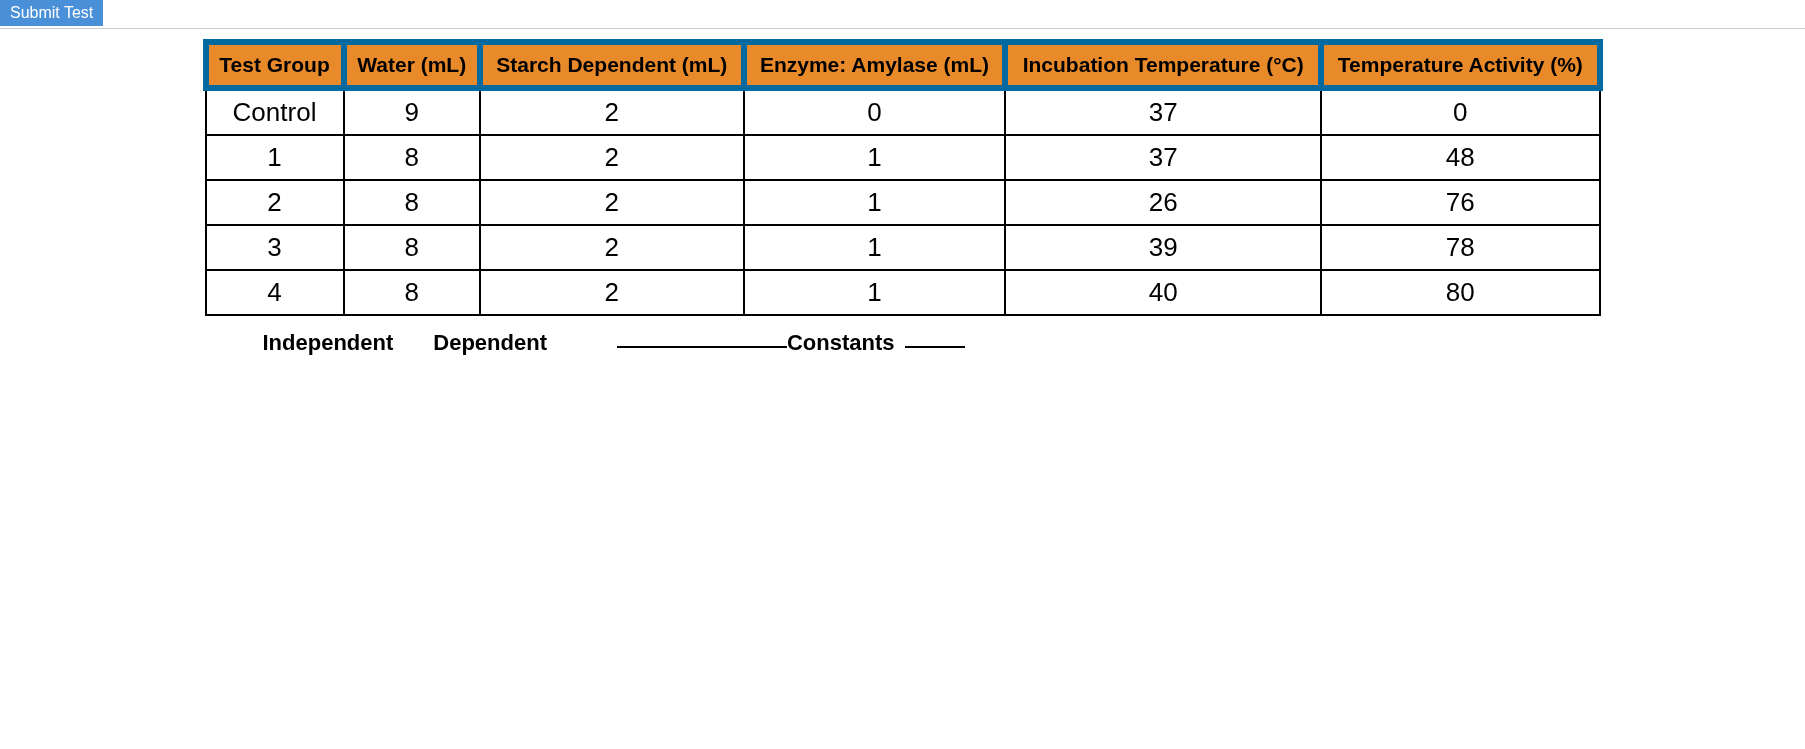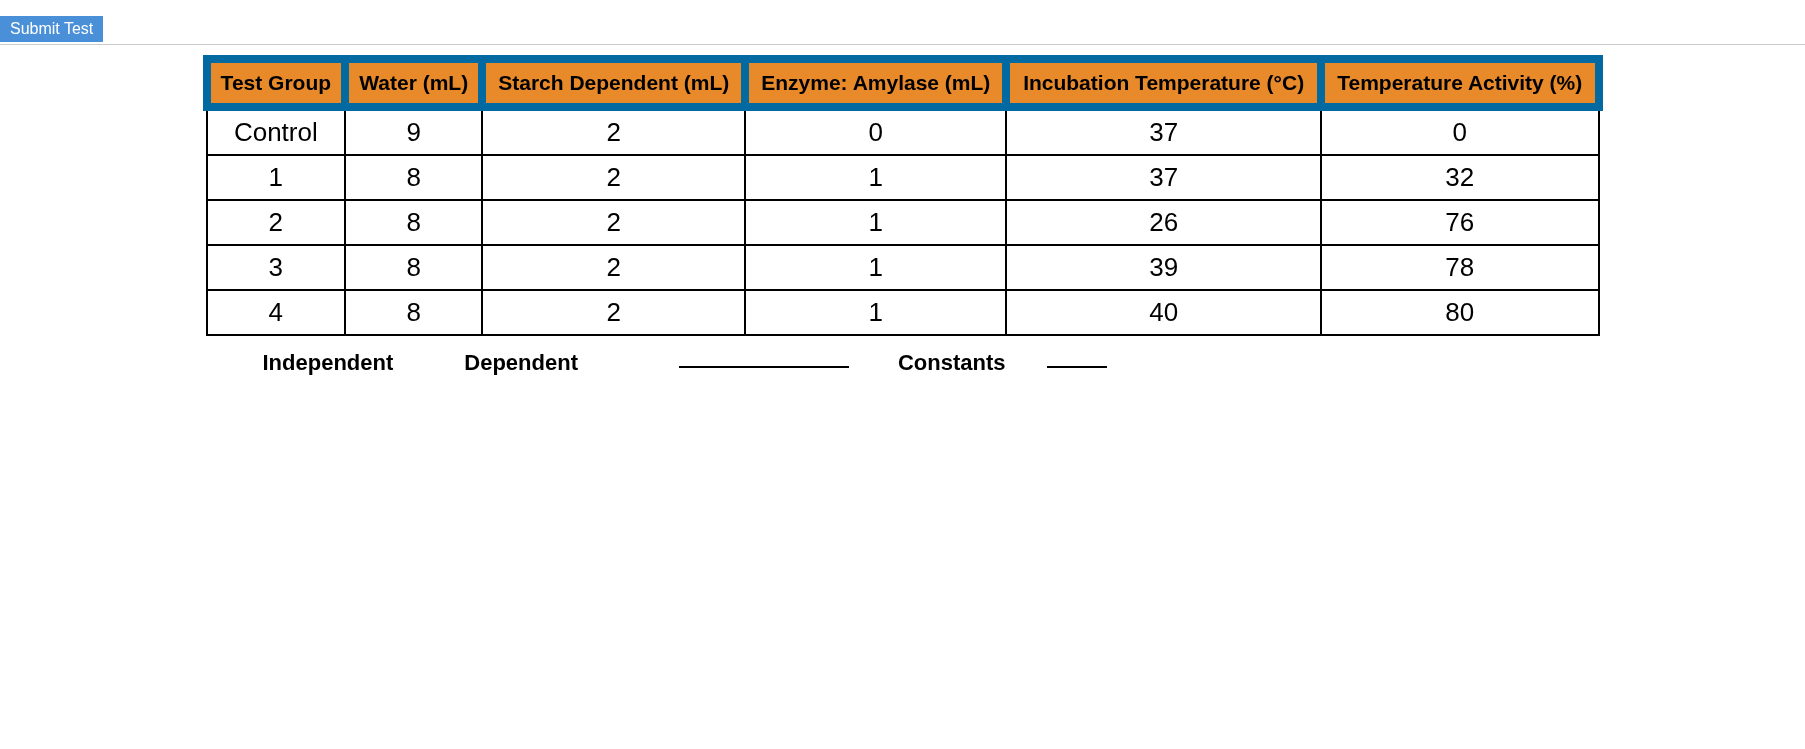--- a/index.html
+++ b/index.html
@@ -11,21 +11,20 @@
   }
   .submit-btn {
     background: #4a90d9;
     color: #fff;
     border: none;
     padding: 4px 10px;
     font-size: 16px;
     font-family: inherit;
     cursor: pointer;
     display: inline-block;
-    margin-top: 16px;
   }
   .divider {
     border-bottom: 1px solid #ccc;
     margin-top: 2px;
     margin-bottom: 10px;
   }
   .content {
     padding: 0 14px 10px 14px;
   }
   .question-text {
@@ -49,21 +48,21 @@
     border-collapse: collapse;
     width: 88%;
     max-width: 1400px;
   }
   table.data th {
     background: #e98a2a;
     color: #000;
     font-weight: bold;
     font-size: 21px;
     padding: 7px 8px;
-    border: 8px solid #0369a1;
+    border: 6px solid #0369a1;
     text-align: center;
     line-height: 1.25;
   }
   table.data td {
     border: 2px solid #000;
     text-align: center;
     font-size: 26px;
     padding: 6px 4px;
     color: #000;
   }
@@ -73,33 +72,32 @@
     margin-top: 10px;
   }
   .labels-inner {
     width: 88%;
     max-width: 1400px;
     display: flex;
     align-items: baseline;
     font-weight: bold;
     font-size: 22px;
     color: #000;
-    gap: 31px;
   }
   .lbl-ind { margin-left: 60px; }
   .lbl-dep { margin-left: 40px; }
   .lbl-line {
     flex: 0 0 170px;
     border-bottom: 2px solid #000;
     margin-left: 70px;
     height: 1.1em;
     position: relative;
     top: -2px;
   }
-  .lbl-const { margin-left: 18px; }
+  .lbl-const { }
   .lbl-line2 {
     flex: 0 0 60px;
     border-bottom: 2px solid #000;
     margin-left: 10px;
     height: 1.1em;
     position: relative;
     top: -2px;
   }
 </style>
 </head>
@@ -133,21 +131,21 @@
           <td>0</td>
           <td>37</td>
           <td>0</td>
         </tr>
         <tr>
           <td>1</td>
           <td>8</td>
           <td>2</td>
           <td>1</td>
           <td>37</td>
-          <td>32</td>
+          <td>48</td>
         </tr>
         <tr>
           <td>2</td>
           <td>8</td>
           <td>2</td>
           <td>1</td>
           <td>26</td>
           <td>76</td>
         </tr>
         <tr>

